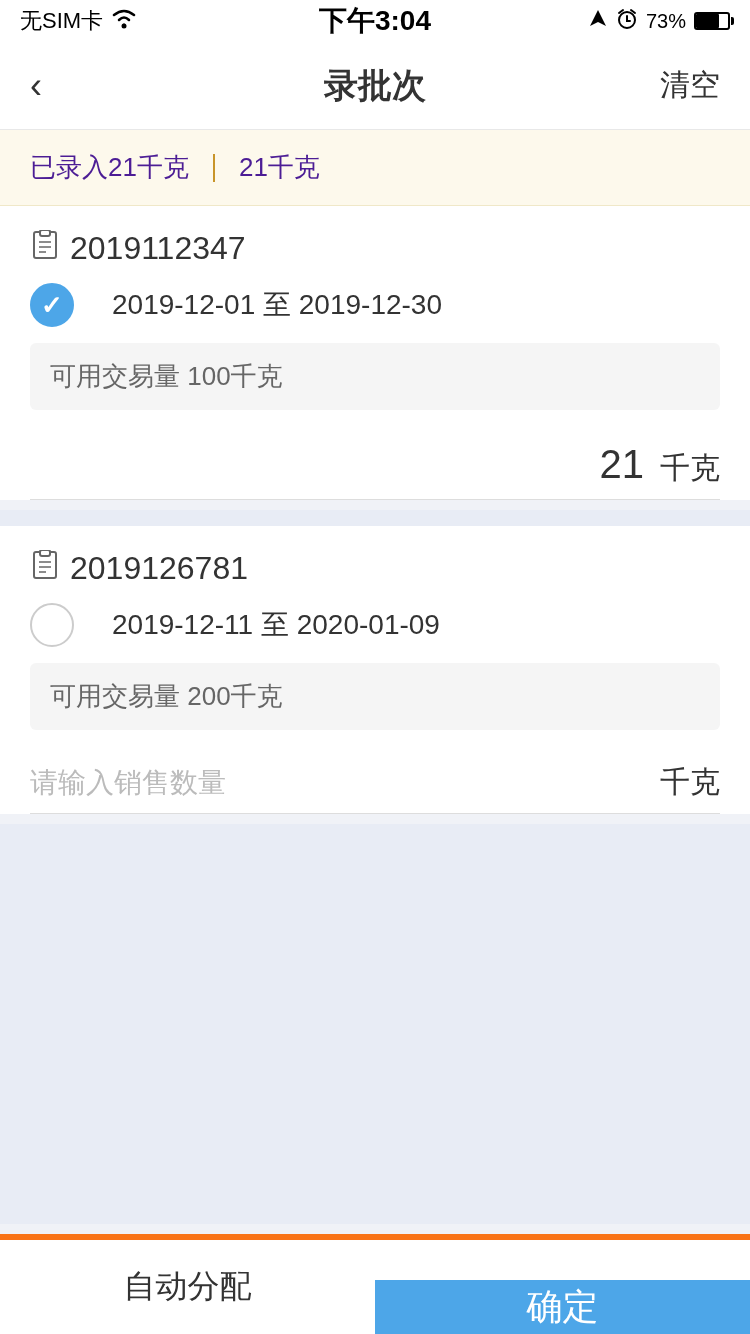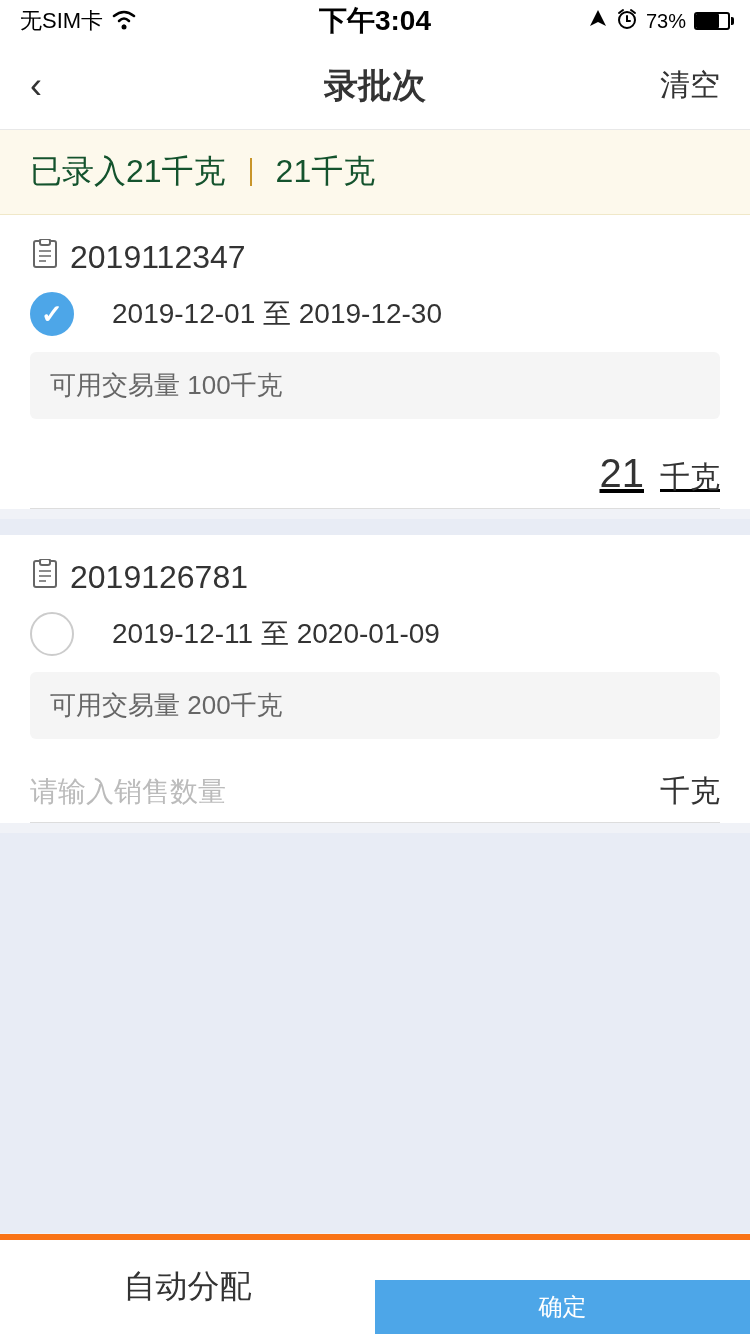--- a/index.html
+++ b/index.html
@@ -20,21 +20,21 @@
       background: #fff;
       display: flex;
       align-items: center;
       justify-content: space-between;
       padding: 0 20px;
       font-size: 24px;
       color: #000;
     }
     .status-left {
       display: flex;
-      align-items: flex-end;
+      align-items: center;
       gap: 7px;
       font-size: 22px;
     }
     .status-center {
       font-size: 28px;
       font-weight: 600;
       position: absolute;
       left: 50%;
       transform: translateX(-50%);
     }
@@ -103,22 +103,22 @@
     
     .info-banner {
       background: #fdf9ec;
       padding: 20px 30px;
       display: flex;
       align-items: center;
       gap: 0;
       border-bottom: 1px solid #f0e8c8;
     }
     .info-text {
-      font-size: 32px;
-      color: #14532d;
+      font-size: 26px;
+      color: #4c1d95;
     }
     .info-divider {
       width: 2px;
       height: 28px;
       background: #c8952a;
       margin: 0 24px;
     }
 
     
     .card {
@@ -186,21 +186,20 @@
       font-size: 26px;
       color: #666;
     }
 
     .quantity-row {
       display: flex;
       align-items: baseline;
       justify-content: flex-end;
       padding: 16px 30px 0 30px;
       gap: 16px;
-      text-decoration: underline;
     }
     .quantity-value {
       font-size: 40px;
       color: #333;
       font-weight: 400;
     }
     .quantity-unit {
       font-size: 30px;
       color: #333;
     }
@@ -266,21 +265,21 @@
       color: #333;
       background: #fff;
       cursor: pointer;
       border: none;
     }
     .btn-confirm {
       flex: 1;
       display: flex;
       align-items: center;
       justify-content: center;
-      font-size: 24px;
+      font-size: 36px;
       color: #fff;
       background: #4da6e8;
       cursor: pointer;
       border: none;
       margin-top: 40px;
     }
   </style>
 </head>
 <body>
 

